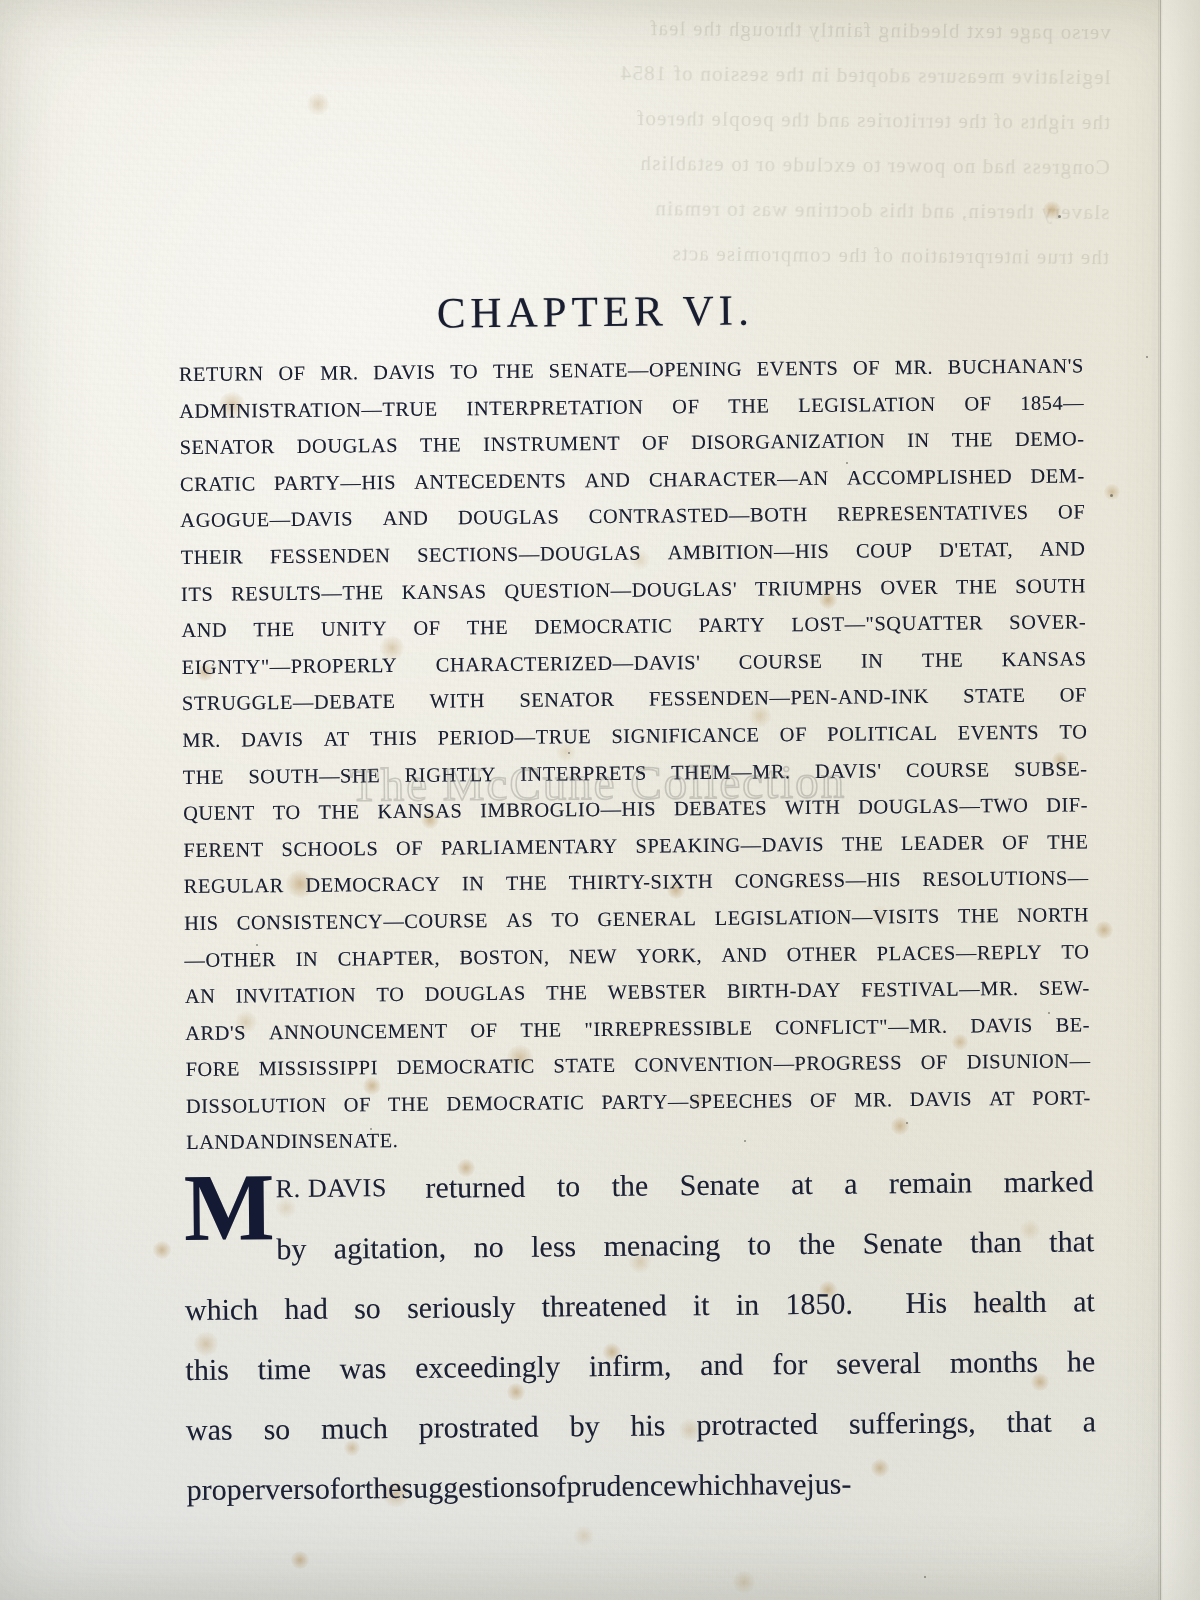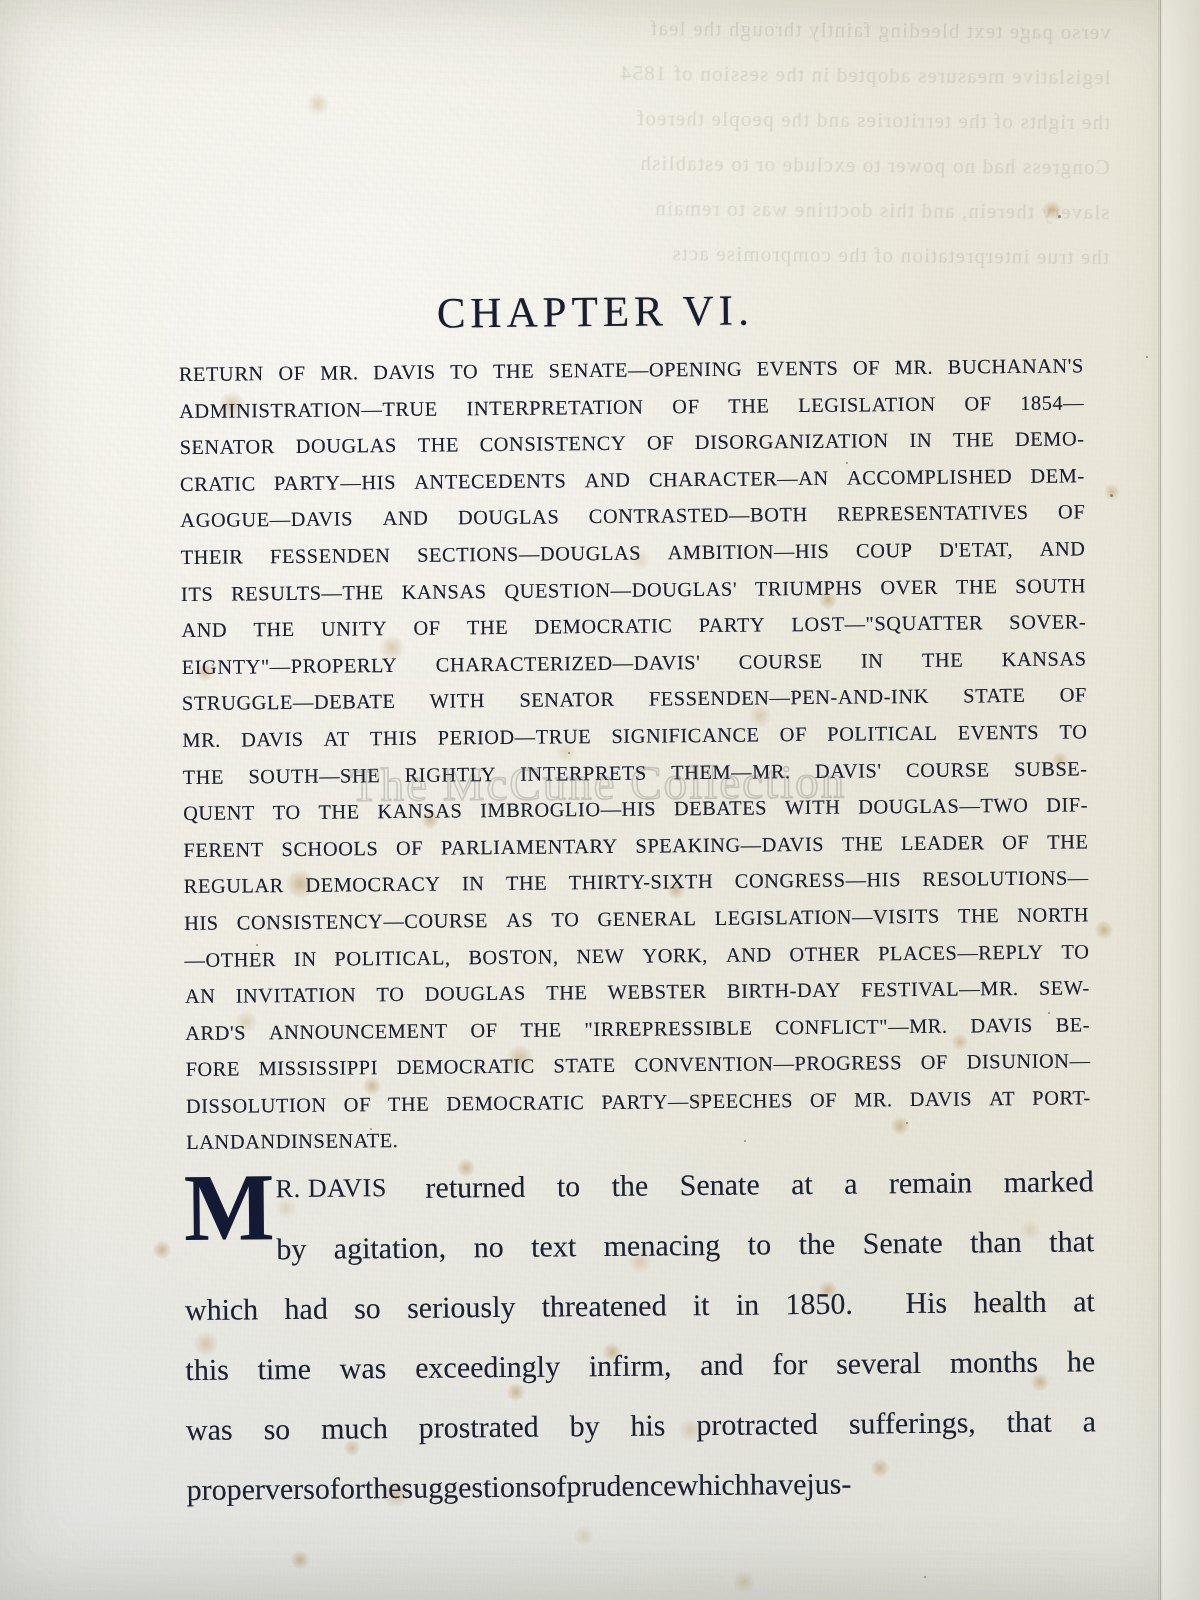--- a/index.html
+++ b/index.html
@@ -283,47 +283,47 @@
       <div class="speck" style="left: 924px; top: 1576px; width: 2px; height: 2px;"></div>
     </div>
 
   <div class="typeblock">
 
     <h1 class="chapter-title">CHAPTER VI.</h1>
 
     <div class="summary" id="summary">
         <div class="ln just"><span>RETURN</span><span>OF</span><span>MR.</span><span>DAVIS</span><span>TO</span><span>THE</span><span>SENATE—OPENING</span><span>EVENTS</span><span>OF</span><span>MR.</span><span>BUCHANAN'S</span></div>
         <div class="ln just"><span>ADMINISTRATION—TRUE</span><span>INTERPRETATION</span><span>OF</span><span>THE</span><span>LEGISLATION</span><span>OF</span><span>1854—</span></div>
-        <div class="ln just"><span>SENATOR</span><span>DOUGLAS</span><span>THE</span><span>CONSISTENCY</span><span>OF</span><span>DISORGANIZATION</span><span>IN</span><span>THE</span><span>DEMO-</span></div>
+        <div class="ln just"><span>SENATOR</span><span>DOUGLAS</span><span>THE</span><span>INSTRUMENT</span><span>OF</span><span>DISORGANIZATION</span><span>IN</span><span>THE</span><span>DEMO-</span></div>
         <div class="ln just"><span>CRATIC</span><span>PARTY—HIS</span><span>ANTECEDENTS</span><span>AND</span><span>CHARACTER—AN</span><span>ACCOMPLISHED</span><span>DEM-</span></div>
         <div class="ln just"><span>AGOGUE—DAVIS</span><span>AND</span><span>DOUGLAS</span><span>CONTRASTED—BOTH</span><span>REPRESENTATIVES</span><span>OF</span></div>
         <div class="ln just"><span>THEIR</span><span>FESSENDEN</span><span>SECTIONS—DOUGLAS</span><span>AMBITION—HIS</span><span>COUP</span><span>D'ETAT,</span><span>AND</span></div>
         <div class="ln just"><span>ITS</span><span>RESULTS—THE</span><span>KANSAS</span><span>QUESTION—DOUGLAS'</span><span>TRIUMPHS</span><span>OVER</span><span>THE</span><span>SOUTH</span></div>
         <div class="ln just"><span>AND</span><span>THE</span><span>UNITY</span><span>OF</span><span>THE</span><span>DEMOCRATIC</span><span>PARTY</span><span>LOST—"SQUATTER</span><span>SOVER-</span></div>
         <div class="ln just"><span>EIGNTY"—PROPERLY</span><span>CHARACTERIZED—DAVIS'</span><span>COURSE</span><span>IN</span><span>THE</span><span>KANSAS</span></div>
         <div class="ln just"><span>STRUGGLE—DEBATE</span><span>WITH</span><span>SENATOR</span><span>FESSENDEN—PEN-AND-INK</span><span>STATE</span><span>OF</span></div>
         <div class="ln just"><span>MR.</span><span>DAVIS</span><span>AT</span><span>THIS</span><span>PERIOD—TRUE</span><span>SIGNIFICANCE</span><span>OF</span><span>POLITICAL</span><span>EVENTS</span><span>TO</span></div>
         <div class="ln just"><span>THE</span><span>SOUTH—SHE</span><span>RIGHTLY</span><span>INTERPRETS</span><span>THEM—MR.</span><span>DAVIS'</span><span>COURSE</span><span>SUBSE-</span></div>
         <div class="ln just"><span>QUENT</span><span>TO</span><span>THE</span><span>KANSAS</span><span>IMBROGLIO—HIS</span><span>DEBATES</span><span>WITH</span><span>DOUGLAS—TWO</span><span>DIF-</span></div>
         <div class="ln just"><span>FERENT</span><span>SCHOOLS</span><span>OF</span><span>PARLIAMENTARY</span><span>SPEAKING—DAVIS</span><span>THE</span><span>LEADER</span><span>OF</span><span>THE</span></div>
         <div class="ln just"><span>REGULAR</span><span>DEMOCRACY</span><span>IN</span><span>THE</span><span>THIRTY-SIXTH</span><span>CONGRESS—HIS</span><span>RESOLUTIONS—</span></div>
         <div class="ln just"><span>HIS</span><span>CONSISTENCY—COURSE</span><span>AS</span><span>TO</span><span>GENERAL</span><span>LEGISLATION—VISITS</span><span>THE</span><span>NORTH</span></div>
-        <div class="ln just"><span>—OTHER</span><span>IN</span><span>POLITICAL,</span><span>BOSTON,</span><span>NEW</span><span>YORK,</span><span>AND</span><span>OTHER</span><span>PLACES—REPLY</span><span>TO</span></div>
+        <div class="ln just"><span>—OTHER</span><span>IN</span><span>CHAPTER,</span><span>BOSTON,</span><span>NEW</span><span>YORK,</span><span>AND</span><span>OTHER</span><span>PLACES—REPLY</span><span>TO</span></div>
         <div class="ln just"><span>AN</span><span>INVITATION</span><span>TO</span><span>DOUGLAS</span><span>THE</span><span>WEBSTER</span><span>BIRTH-DAY</span><span>FESTIVAL—MR.</span><span>SEW-</span></div>
         <div class="ln just"><span>ARD'S</span><span>ANNOUNCEMENT</span><span>OF</span><span>THE</span><span>"IRREPRESSIBLE</span><span>CONFLICT"—MR.</span><span>DAVIS</span><span>BE-</span></div>
         <div class="ln just"><span>FORE</span><span>MISSISSIPPI</span><span>DEMOCRATIC</span><span>STATE</span><span>CONVENTION—PROGRESS</span><span>OF</span><span>DISUNION—</span></div>
         <div class="ln just"><span>DISSOLUTION</span><span>OF</span><span>THE</span><span>DEMOCRATIC</span><span>PARTY—SPEECHES</span><span>OF</span><span>MR.</span><span>DAVIS</span><span>AT</span><span>PORT-</span></div>
         <div class="ln last"><span>LAND</span><span>AND</span><span>IN</span><span>SENATE.</span></div>
       </div>
 
     <div class="body-para">
       <span class="dropcap">M</span>
       <div id="bodylines">
           <div class="body-line first"><span class="firstwords">R. DAVIS </span><span>returned</span><span>to</span><span>the</span><span>Senate</span><span>at</span><span>a</span><span>remain</span><span>marked</span></div>
-          <div class="body-line second"><span>by</span><span>agitation,</span><span>no</span><span>text</span><span>menacing</span><span>to</span><span>the</span><span>Senate</span><span>than</span><span>that</span></div>
+          <div class="body-line second"><span>by</span><span>agitation,</span><span>no</span><span>less</span><span>menacing</span><span>to</span><span>the</span><span>Senate</span><span>than</span><span>that</span></div>
           <div class="body-line"><span>which</span><span>had</span><span>so</span><span>seriously</span><span>threatened</span><span>it</span><span>in</span><span>1850.</span><span></span><span>His</span><span>health</span><span>at</span></div>
           <div class="body-line"><span>this</span><span>time</span><span>was</span><span>exceedingly</span><span>infirm,</span><span>and</span><span>for</span><span>several</span><span>months</span><span>he</span></div>
           <div class="body-line"><span>was</span><span>so</span><span>much</span><span>prostrated</span><span>by</span><span>his</span><span>protracted</span><span>sufferings,</span><span>that</span><span>a</span></div>
           <div class="body-line last"><span>proper</span><span>verso</span><span>for</span><span>the</span><span>suggestions</span><span>of</span><span>prudence</span><span>which</span><span>have</span><span>jus-</span></div>
         </div>
     </div>
 
   </div>
 
   <div class="watermark">The McCune Collection</div>

